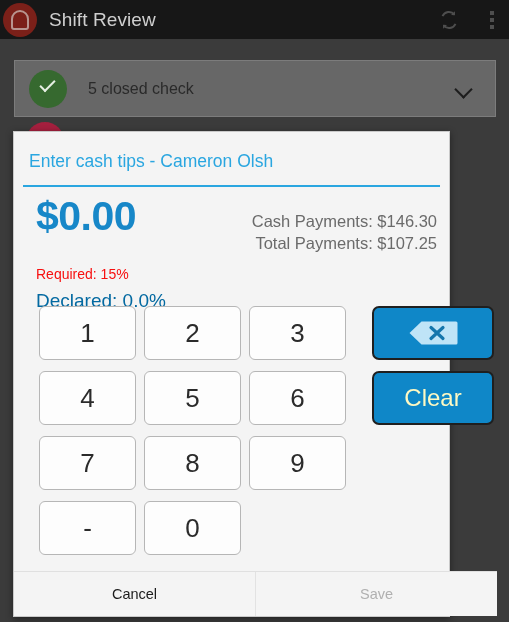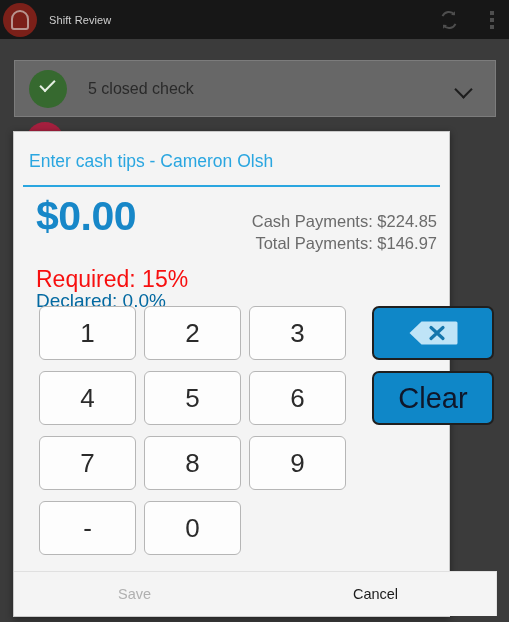--- a/index.html
+++ b/index.html
@@ -33,21 +33,21 @@
   }
   #app-logo .glyph {
     position: absolute;
     left: 8px; top: 7px;
     width: 18px; height: 20px;
     border: 2px solid #b8958f;
     border-radius: 9px 9px 3px 3px;
   }
   #app-title {
     color: #cfcfcf;
-    font-size: 11px;
+    font-size: 19px;
     margin-left: 12px;
     letter-spacing: .1px;
     white-space: nowrap;
   }
   #action-bar-spacer { flex: 1 1 auto; }
   #sync-icon {
     width: 24px; height: 24px;
     margin-right: 20px;
     flex: none;
   }
@@ -158,21 +158,21 @@
     position: absolute;
     left: 22px; top: 55px;
     color: #0369a1;
     font-size: 19px;
     margin-top: 48px;
   }
   #required-pct {
     position: absolute;
     left: 22px; top: 79px;
     color: #f70f0f;
-    font-size: 23px;
+    font-size: 14px;
   }
   #payments-block {
     position: absolute;
     right: 12px; top: 23px;
     text-align: right;
     color: #6b6b6b;
     font-size: 16.5px;
     line-height: 22px;
   }
 
@@ -206,21 +206,21 @@
     position: absolute;
     left: 358px;
     width: 122px; height: 54px;
     background: #0f87c8;
     border: 2px solid #1f1f1f;
     border-radius: 7px;
     display: flex; align-items: center; justify-content: center;
     cursor: pointer;
   }
   #backspace-key { top: 0; }
-  #clear-key { top: 65px; color: #0f172a; font-size: 29px; }
+  #clear-key { top: 65px; color: #fef9c3; font-size: 24px; }
   #backspace-icon { width: 52px; height: 26px; }
 
   
   #dialog-footer {
     position: absolute;
     left: 0; bottom: 0;
     width: 483px; height: 45px;
     border-top: 1px solid #e0e0e0;
     display: flex;
   }
@@ -276,22 +276,22 @@
   <div id="dialog">
 
     <div id="dialog-title">Enter cash tips - Cameron Olsh</div>
     <div id="title-underline"></div>
 
     <div id="summary-row">
       <div id="tip-amount">$0.00</div>
       <div id="declared-pct">Declared: 0.0%</div>
       <div id="required-pct">Required: 15%</div>
       <div id="payments-block">
-        <div>Cash Payments: $224.85</div>
-        <div>Total Payments: $146.97</div>
+        <div>Cash Payments: $146.30</div>
+        <div>Total Payments: $107.25</div>
       </div>
     </div>
 
     <div id="keypad">
       <div class="key r0 c0">1</div>
       <div class="key r0 c1">2</div>
       <div class="key r0 c2">3</div>
       <div class="key r1 c0">4</div>
       <div class="key r1 c1">5</div>
       <div class="key r1 c2">6</div>
@@ -305,18 +305,18 @@
         <svg id="backspace-icon" viewBox="0 0 52 26">
           <path d="M14.5 1.5H49a1.5 1.5 0 0 1 1.5 1.5v20a1.5 1.5 0 0 1-1.5 1.5H14.5L2.5 13z" fill="#bfe4f7"></path>
           <path d="M24 7.5 36 18.5M36 7.5 24 18.5" stroke="#1576ac" stroke-width="3.2" stroke-linecap="round"></path>
         </svg>
       </div>
 
       <div class="action-key" id="clear-key">Clear</div>
     </div>
 
     <div id="dialog-footer">
+      <div class="footer-btn" id="cancel-button">Cancel</div>
       <div class="footer-btn" id="save-button">Save</div>
-      <div class="footer-btn" id="cancel-button">Cancel</div>
     </div>
 
   </div>
 </div>
 
 </body></html>

